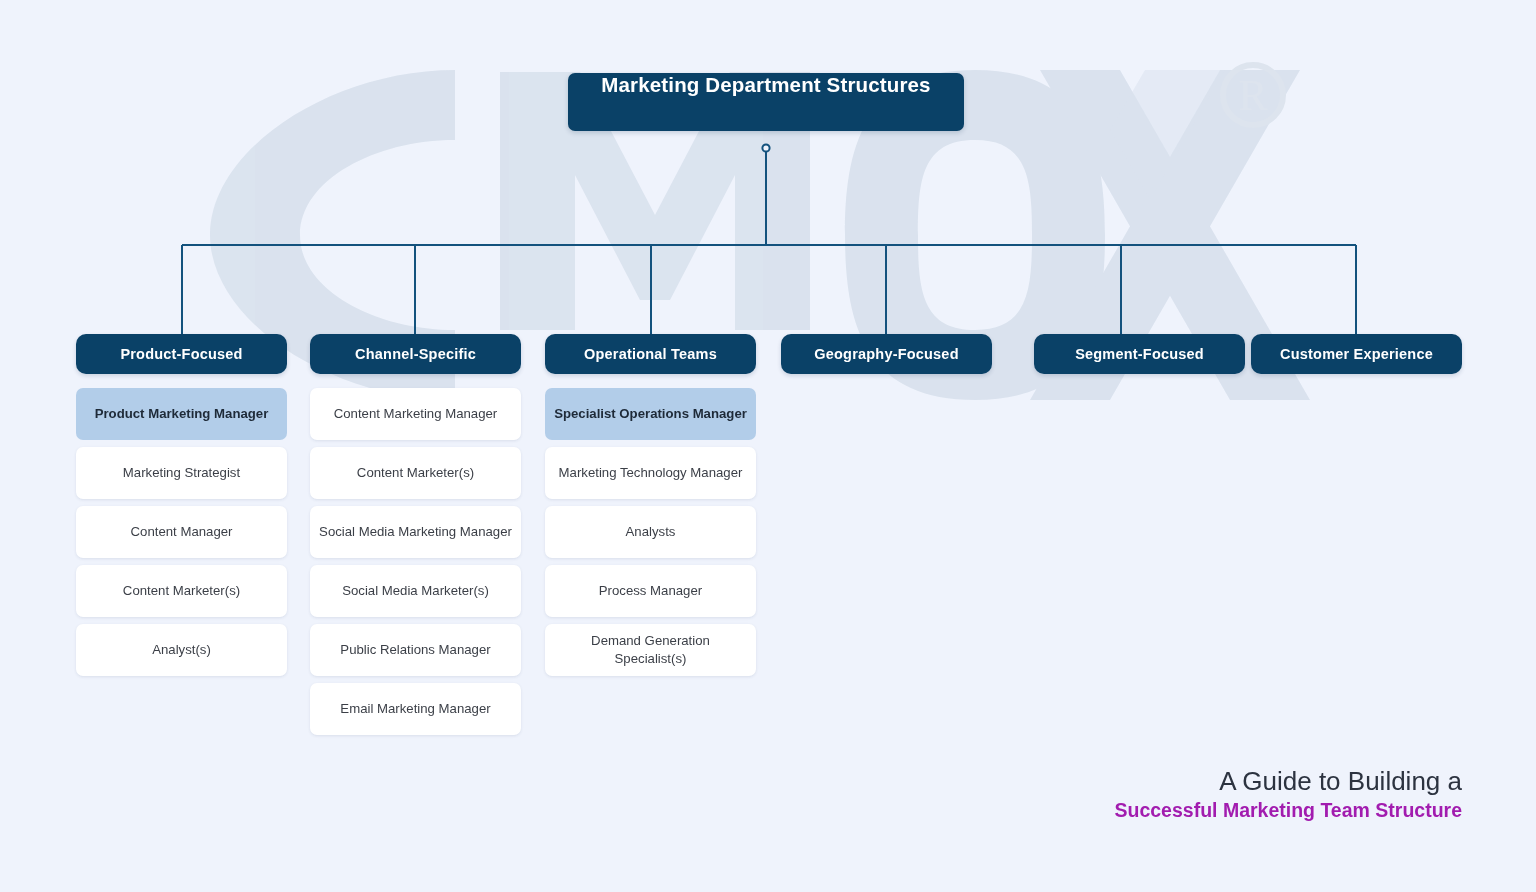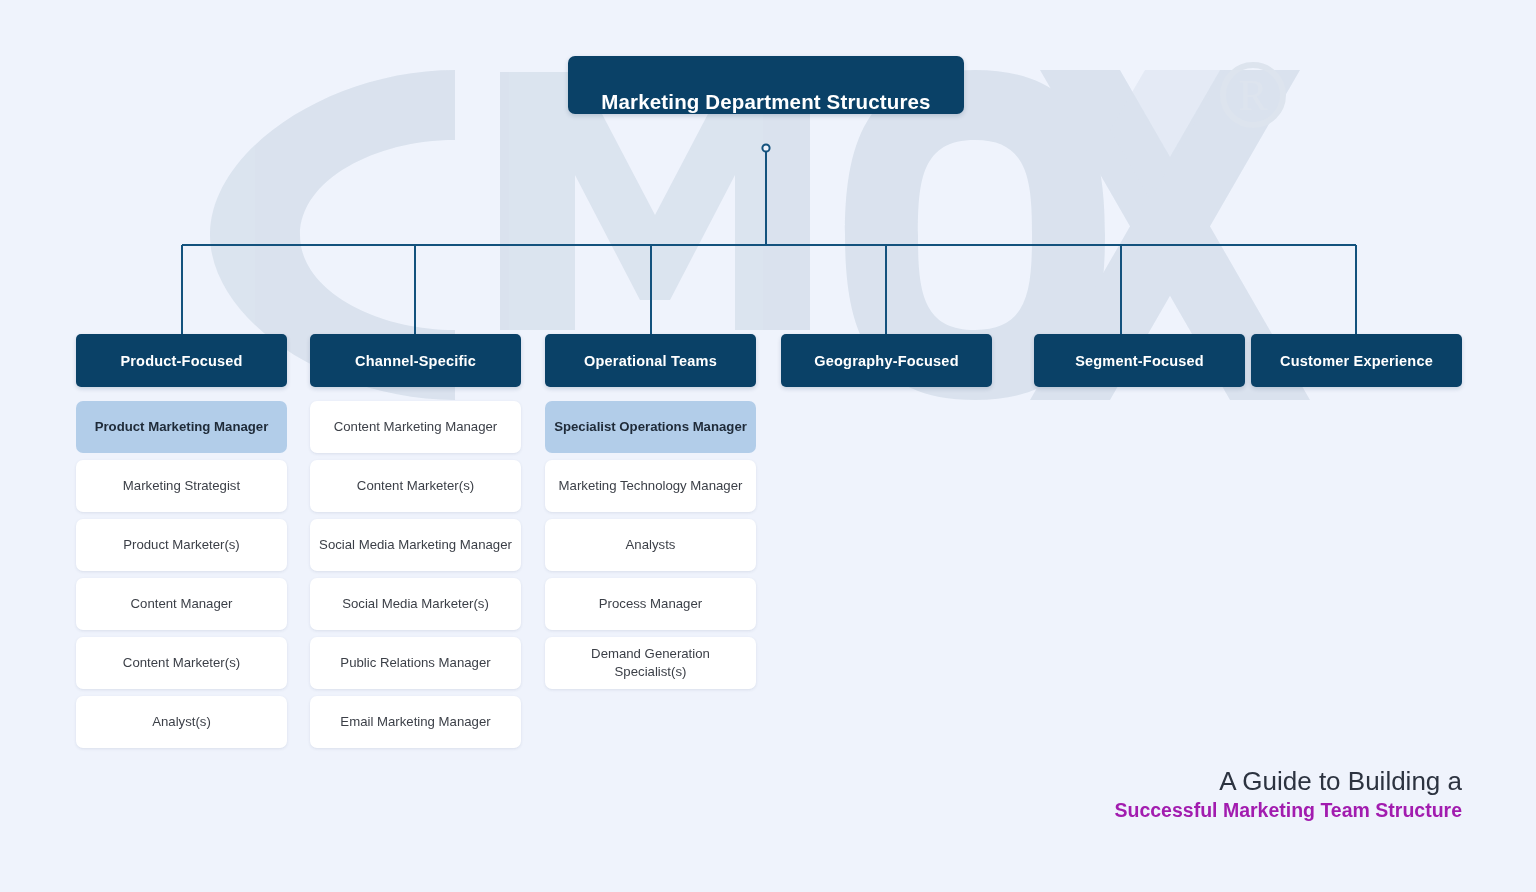--- a/index.html
+++ b/index.html
@@ -40,27 +40,27 @@
     width: 1536px;
     height: 892px;
     pointer-events: none;
     z-index: 1;
   }
 
   
   #root-box {
     position: absolute;
     left: 568px;
-    top: 56px;
+    top: 73px;
     width: 396px;
     height: 58px;
     background: #0a4167;
     border-radius: 7px;
     display: flex;
-    align-items: flex-end;
+    align-items: flex-start;
     justify-content: center;
     box-shadow: 0 2px 5px rgba(10,44,80,0.18);
     z-index: 3;
   }
   #root-box .root-label {
     color: #ffffff;
     font-size: 20.5px;
     font-weight: 600;
     letter-spacing: 0.15px;
     white-space: nowrap;
@@ -73,23 +73,23 @@
     top: 334px;
     width: 1536px;
     z-index: 3;
   }
   .column {
     position: absolute;
     width: 211px;
     top: 0;
   }
   .col-header {
-    height: 53px;
+    height: 40px;
     background: #0a4167;
-    border-radius: 5px;
+    border-radius: 10px;
     display: flex;
     align-items: center;
     justify-content: center;
     box-shadow: 0 2px 4px rgba(10,44,80,0.16);
   }
   .col-header .col-header-label {
     color: #ffffff;
     font-size: 14.5px;
     font-weight: 700;
     letter-spacing: 0.2px;
@@ -209,23 +209,20 @@
           <span class="col-header-label">Product-Focused</span>
         </div>
         <div class="col-items">
           <div class="item-card highlight">
             <span class="item-label">Product Marketing Manager</span>
           </div>
           <div class="item-card">
             <span class="item-label">Marketing Strategist</span>
           </div>
           <div class="item-card">
-            <span class="item-label">Product Marketer(s)</span>
-          </div>
-          <div class="item-card">
             <span class="item-label">Content Manager</span>
           </div>
           <div class="item-card">
             <span class="item-label">Content Marketer(s)</span>
           </div>
           <div class="item-card">
             <span class="item-label">Analyst(s)</span>
           </div>
         </div>
       </div>

